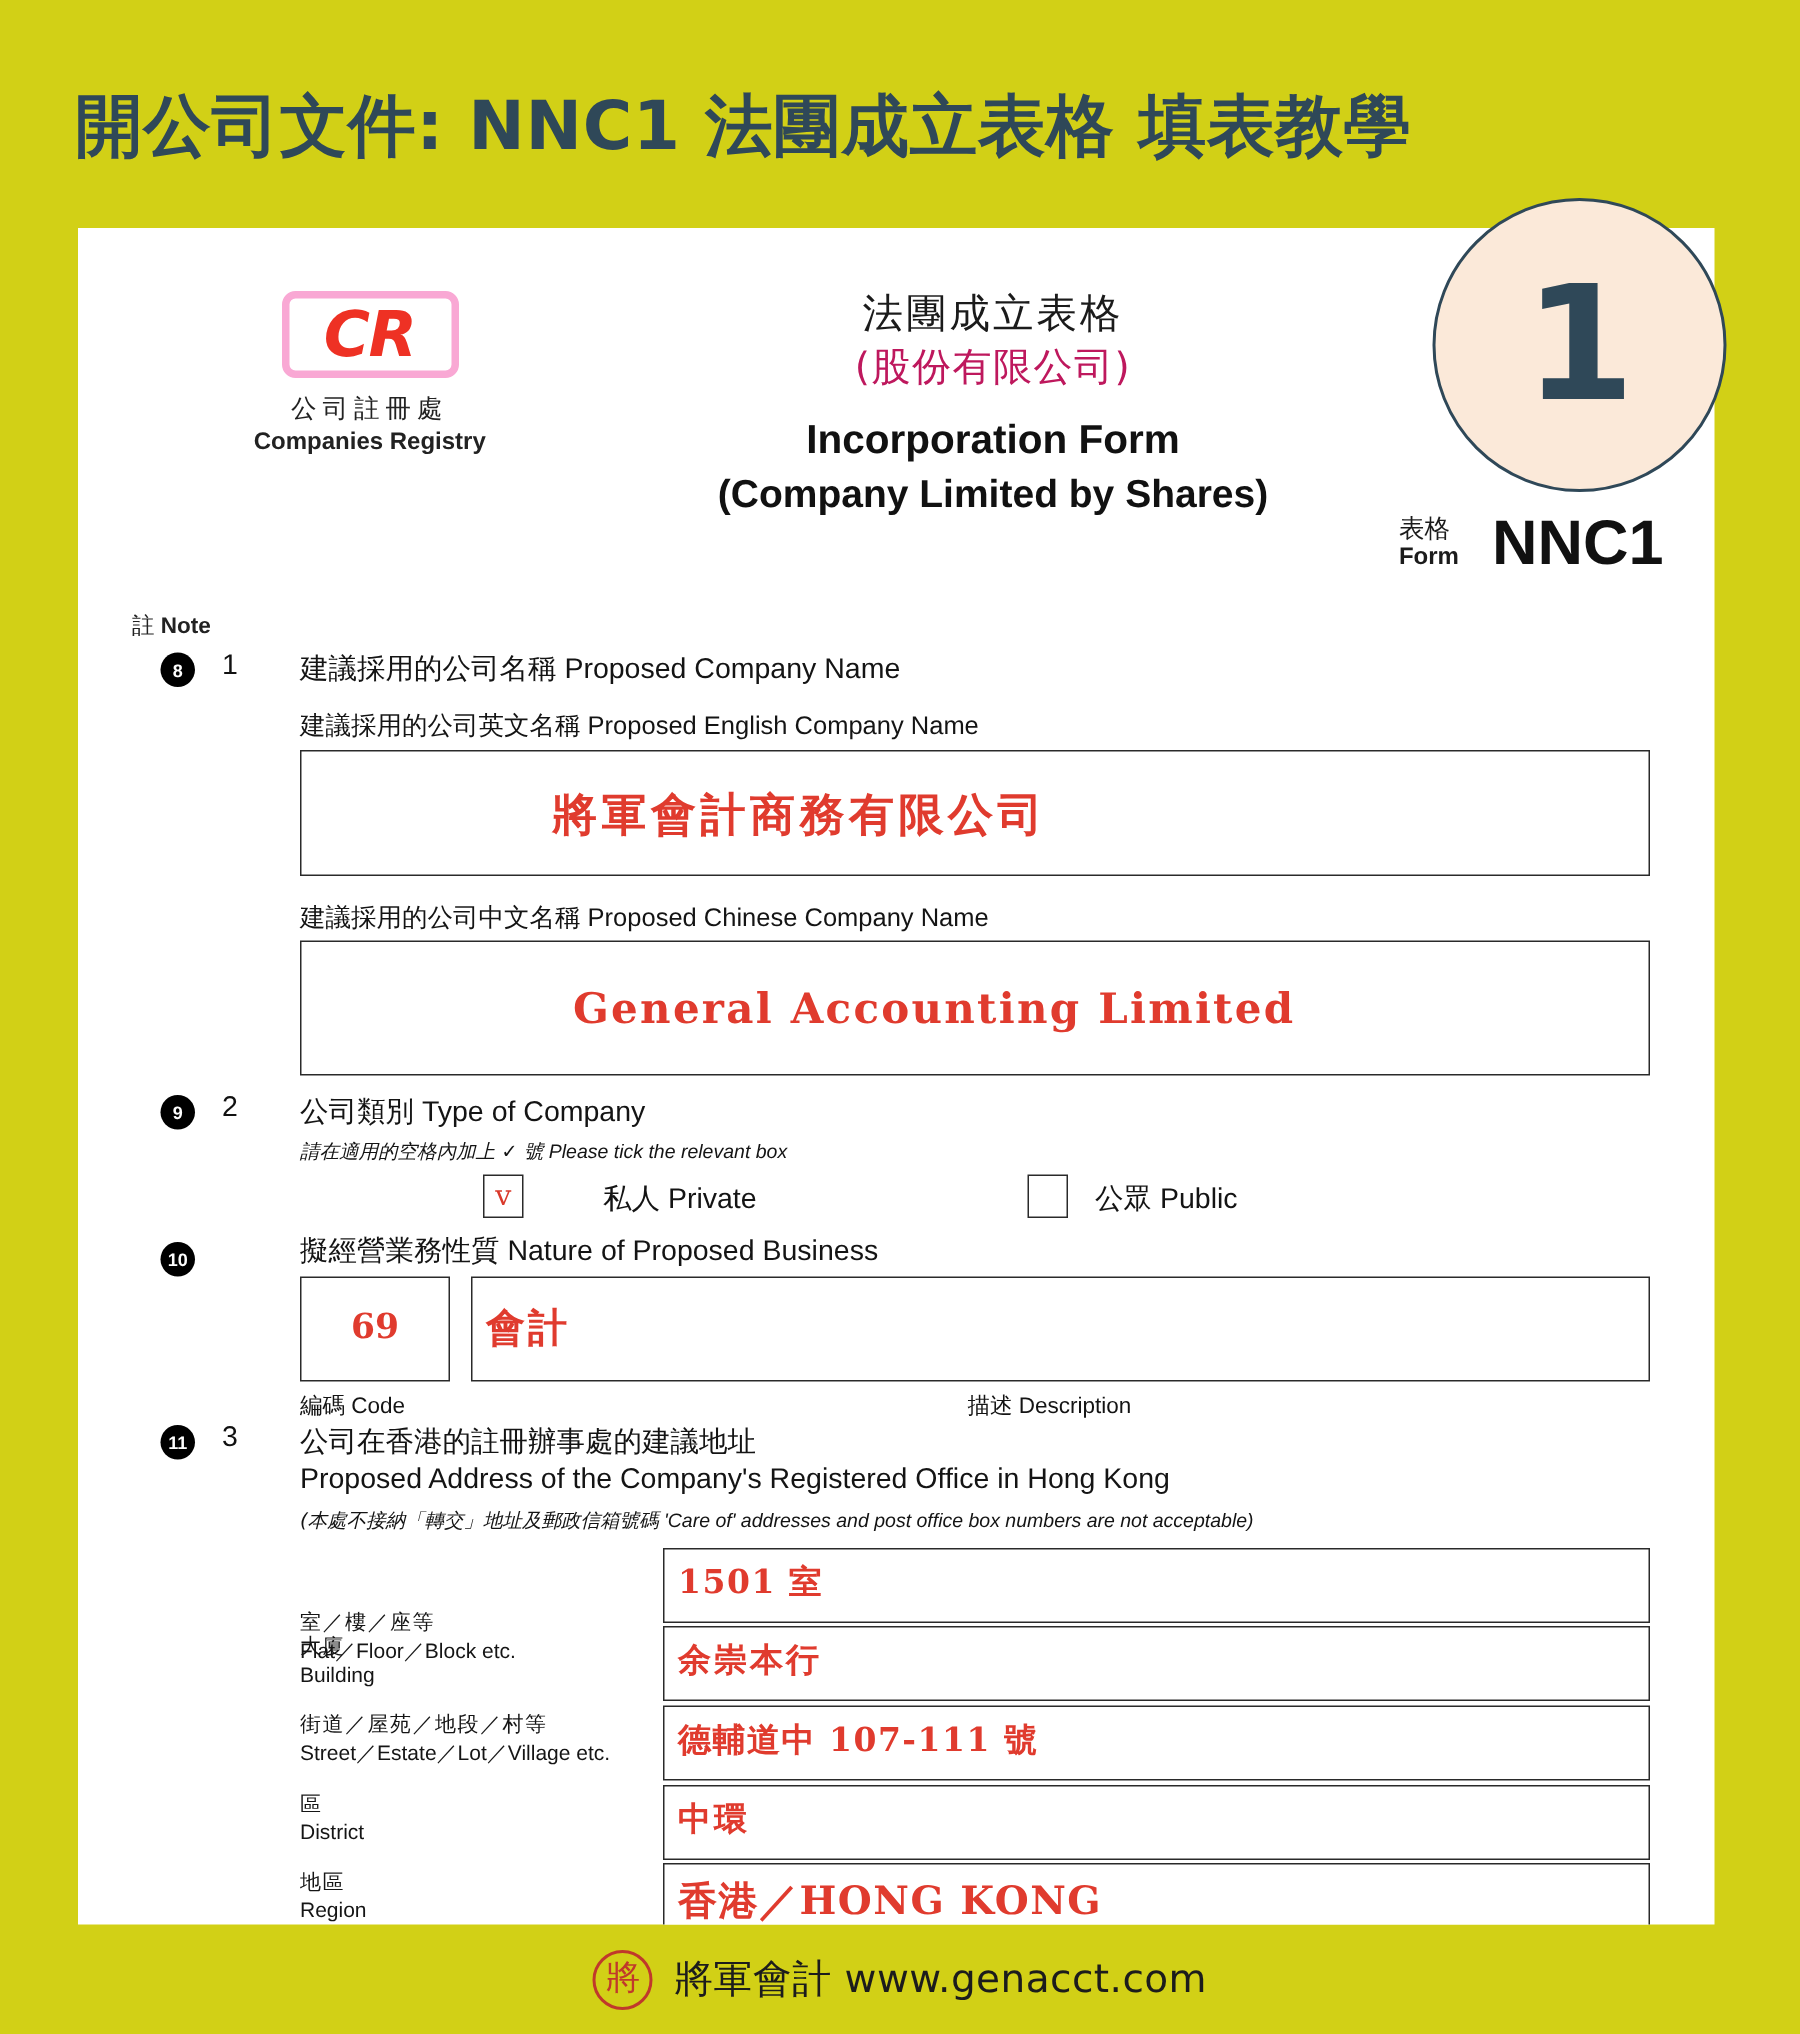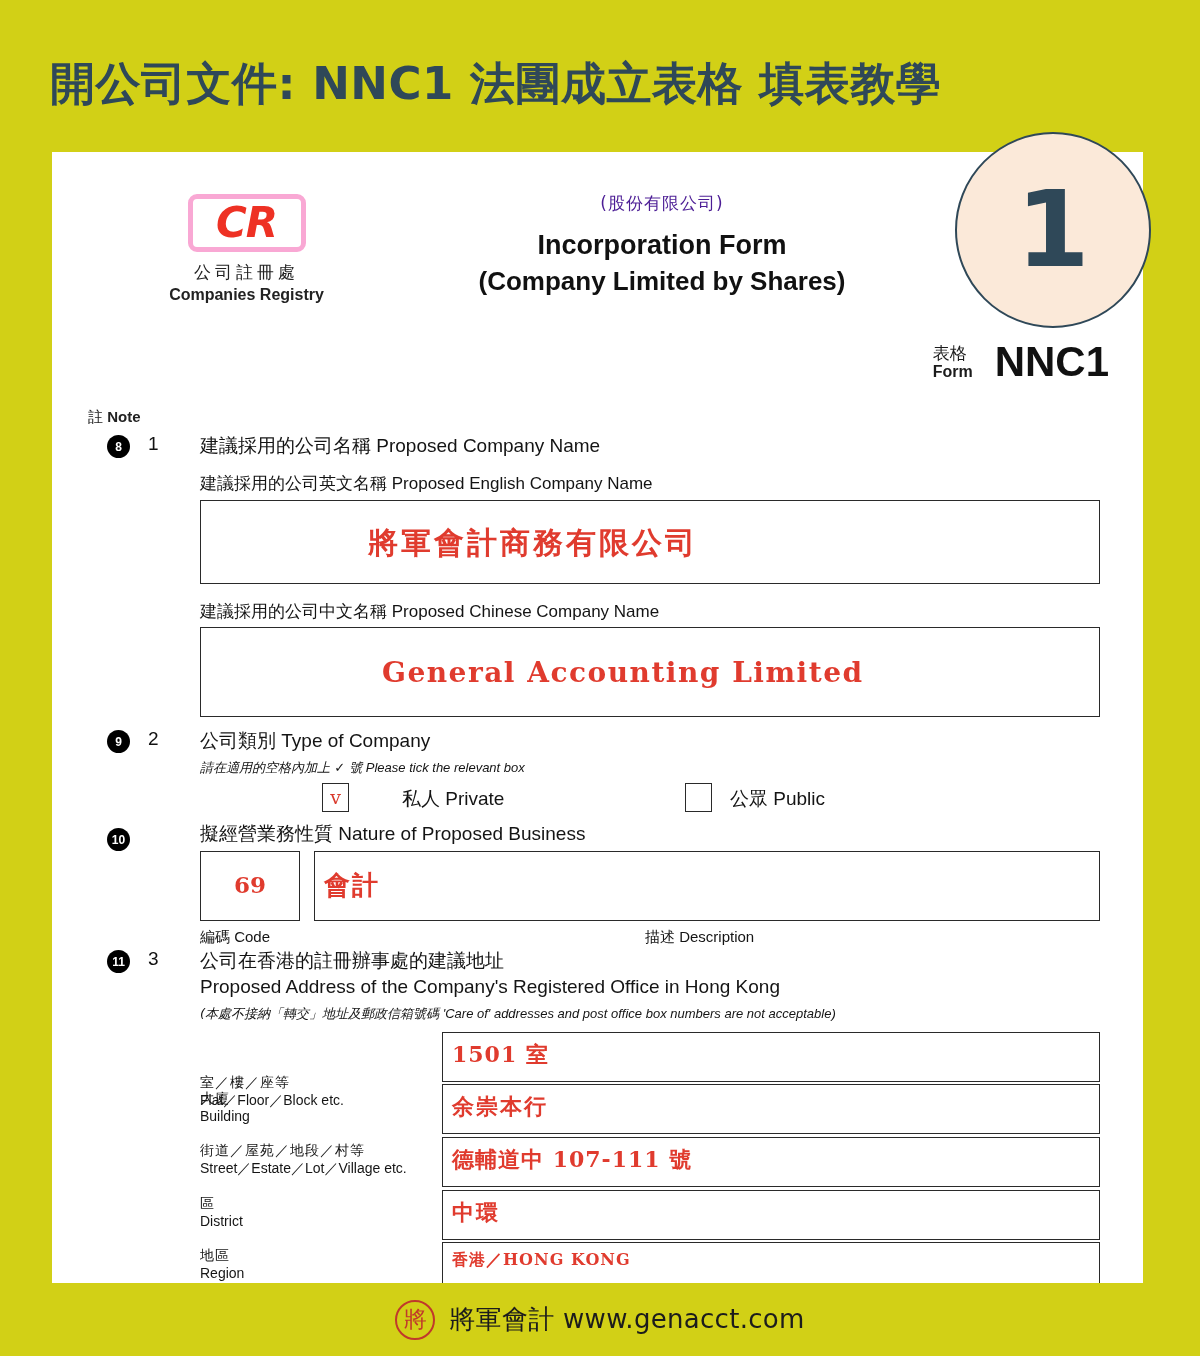--- a/index.html
+++ b/index.html
@@ -126,21 +126,21 @@
   
   .form-title {
     position: absolute;
     left: 330px;
     top: 40px;
     width: 560px;
     text-align: center;
     line-height: 1.32;
   }
   .ft-cn1 { font-size: 27px; font-family: "DejaVu Sans", sans-serif; color:#1b1b1b; letter-spacing:2px;}
-  .ft-cn2 { font-size: 17px; font-family: "DejaVu Sans", sans-serif; color:#4c1d95; letter-spacing:1px;}
+  .ft-cn2 { font-size: 26px; font-family: "DejaVu Sans", sans-serif; color:#be185d; letter-spacing:1px;}
   .ft-en1 { font-size: 27px; font-weight: bold; color:#111; margin-top:14px;}
   .ft-en2 { font-size: 26px; font-weight: bold; color:#111;}
 
   
   .form-no {
     position: absolute;
     right: 34px;
     top: 186px;
     display: flex;
     align-items: center;
@@ -305,20 +305,21 @@
 
     <div class="cr-logo">
       <div class="cr-mark">
         <span class="cr-mark-text">CR</span>
       </div>
       <div class="cr-cn">公司註冊處</div>
       <div class="cr-en">Companies Registry</div>
     </div>
 
     <div class="form-title">
+      <div class="ft-cn1">法團成立表格</div>
       <div class="ft-cn2">(股份有限公司)</div>
       <div class="ft-en1">Incorporation Form</div>
       <div class="ft-en2">(Company Limited by Shares)</div>
     </div>
 
     <div class="form-no">
       <div class="form-no-lbl">
         <div class="cn">表格</div>
         <div class="en">Form</div>
       </div>
@@ -439,21 +440,21 @@
       <div class="en">District</div>
     </div>
     <div class="box" style="left:390px; top:1038px; width:658px; height:50px;"></div>
     <div class="filled filled-cn" style="left:400px; top:1046px; font-size:22px; letter-spacing:2px;">中環</div>
 
     <div class="addr-lbl" style="left:148px; top:1095px;">
       <div class="cn">地區</div>
       <div class="en">Region</div>
     </div>
     <div class="box" style="left:390px; top:1090px; width:658px; height:50px;"></div>
-    <div class="filled filled-cn" style="left:400px; top:1098px; font-size:16px; letter-spacing:1px;">香港／HONG KONG</div>
+    <div class="filled filled-cn" style="left:400px; top:1098px; font-size:26px; letter-spacing:1px;">香港／HONG KONG</div>
 
   </div>
 </div>
 
 <div class="footer">
   <div class="seal">
     <span>將</span>
   </div>
   <div class="footer-text">將軍會計 www.genacct.com</div>
 </div>

